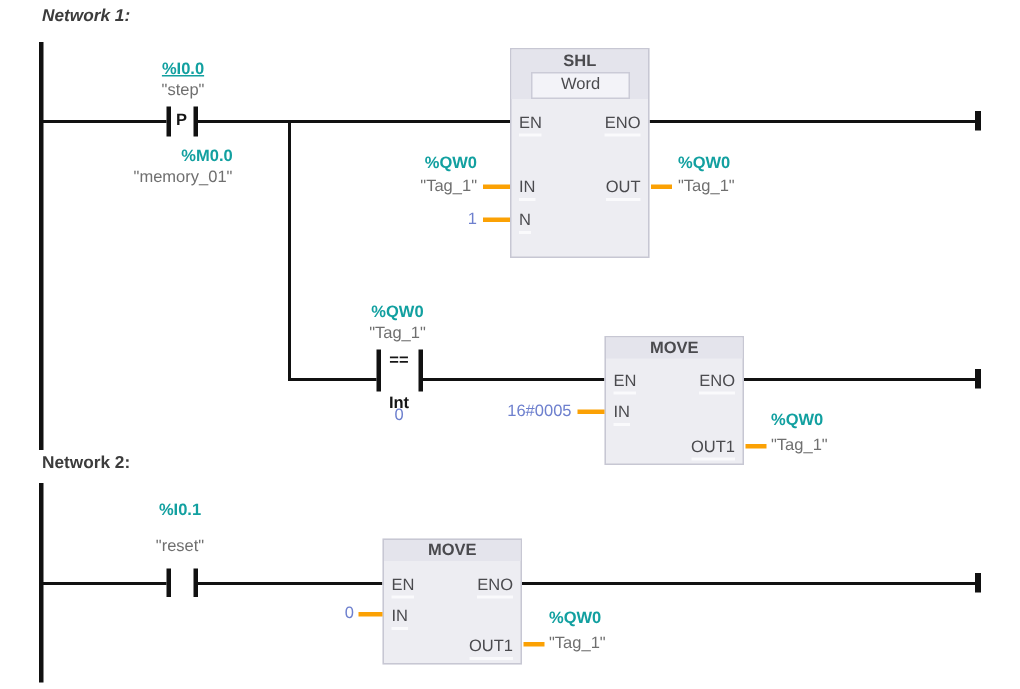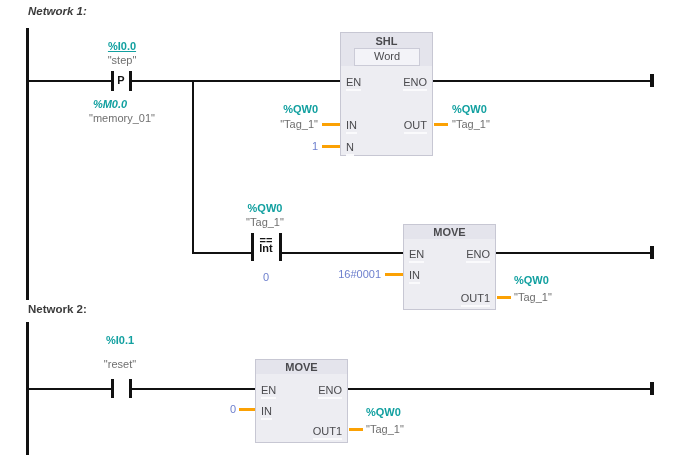--- a/index.html
+++ b/index.html
@@ -48,24 +48,24 @@
 
   <div class="wire v" style="left:192px;top:80px;height:174px;"></div>
 
   <div>
     <div class="bar" style="left:111px;top:71px;height:20px;"></div>
     <div class="bar" style="left:129px;top:71px;height:20px;"></div>
     <div class="sym cc" style="left:121px;top:75px;">P</div>
   </div>
   <div class="txt addr cc" style="left:122px;top:40px;text-decoration:underline;">%I0.0</div>
   <div class="txt tag cc" style="left:122px;top:54px;">"step"</div>
-  <div class="txt addr cc" style="left:110px;top:98px;font-style:italic;">%M0.0</div>
+  <div class="txt addr cc" style="left:138px;top:98px;">%M0.0</div>
   <div class="txt tag cc" style="left:122px;top:112px;">"memory_01"</div>
 
-  <div class="block" style="left:340px;top:32px;height:124px;">
+  <div class="block" style="left:340px;top:32px;height:140px;">
     <div class="blockhd" style="height:33px;">
       <div style="position:absolute;left:0;right:0;top:2px;">SHL</div>
     </div>
     <div class="dropdown" style="left:13px;top:15px;width:64px;height:16px;">Word</div>
     <div class="pin pinl" style="top:43px;">EN</div>
     <div class="pin pinr" style="top:43px;">ENO</div>
     <div class="pin pinl" style="top:86px;">IN</div>
     <div class="pin pinr" style="top:86px;">OUT</div>
     <div class="pin pinl" style="top:108px;">N</div>
   </div>
@@ -81,38 +81,38 @@
 
   <div class="wire h" style="left:192px;top:252px;width:59px;"></div>
   <div class="wire h" style="left:282px;top:252px;width:121px;"></div>
   <div class="wire h" style="left:496px;top:252px;width:157px;"></div>
   <div class="tick" style="left:650px;top:246px;"></div>
 
   <div>
     <div class="bar" style="left:251px;top:233px;height:28px;"></div>
     <div class="bar" style="left:279px;top:233px;height:28px;"></div>
     <div class="sym cc" style="left:266px;top:235px;">==</div>
-    <div class="sym cc" style="left:266px;top:243px;text-align:center;">Int</div>
+    <div class="sym cc" style="left:266px;top:264px;text-align:center;">Int</div>
   </div>
   <div class="txt addr cc" style="left:265px;top:202px;">%QW0</div>
   <div class="txt tag cc" style="left:265px;top:216px;">"Tag_1"</div>
   <div class="txt const cc" style="left:266px;top:271px;">0</div>
 
   <div class="block" style="left:403px;top:224px;height:86px;">
     <div class="blockhd" style="height:14px;">
       <div style="position:absolute;left:0;right:0;top:1px;">MOVE</div>
     </div>
     <div class="pin pinl" style="top:23px;">EN</div>
     <div class="pin pinr" style="top:23px;">ENO</div>
     <div class="pin pinl" style="top:44px;">IN</div>
     <div class="pin pinr" style="top:67px;">OUT1</div>
   </div>
   <div class="stub" style="left:385px;top:273px;width:18px;"></div>
   <div class="stub" style="left:497px;top:296px;width:14px;"></div>
-  <div class="txt const ra" style="left:301px;top:268px;width:80px;">16#0001</div>
+  <div class="txt const ra" style="left:301px;top:268px;width:80px;">16#0005</div>
   <div class="txt addr" style="left:514px;top:274px;">%QW0</div>
   <div class="txt tag" style="left:514px;top:291px;">"Tag_1"</div>
 
   <div class="netlabel" style="left:28px;top:303px;">Network 2:</div>
 
   <div class="wire rail" style="left:26px;top:322px;height:133px;"></div>
 
   <div class="wire h" style="left:26px;top:388px;width:85px;"></div>
   <div class="wire h" style="left:132px;top:388px;width:123px;"></div>
   <div class="wire h" style="left:348px;top:388px;width:305px;"></div>

